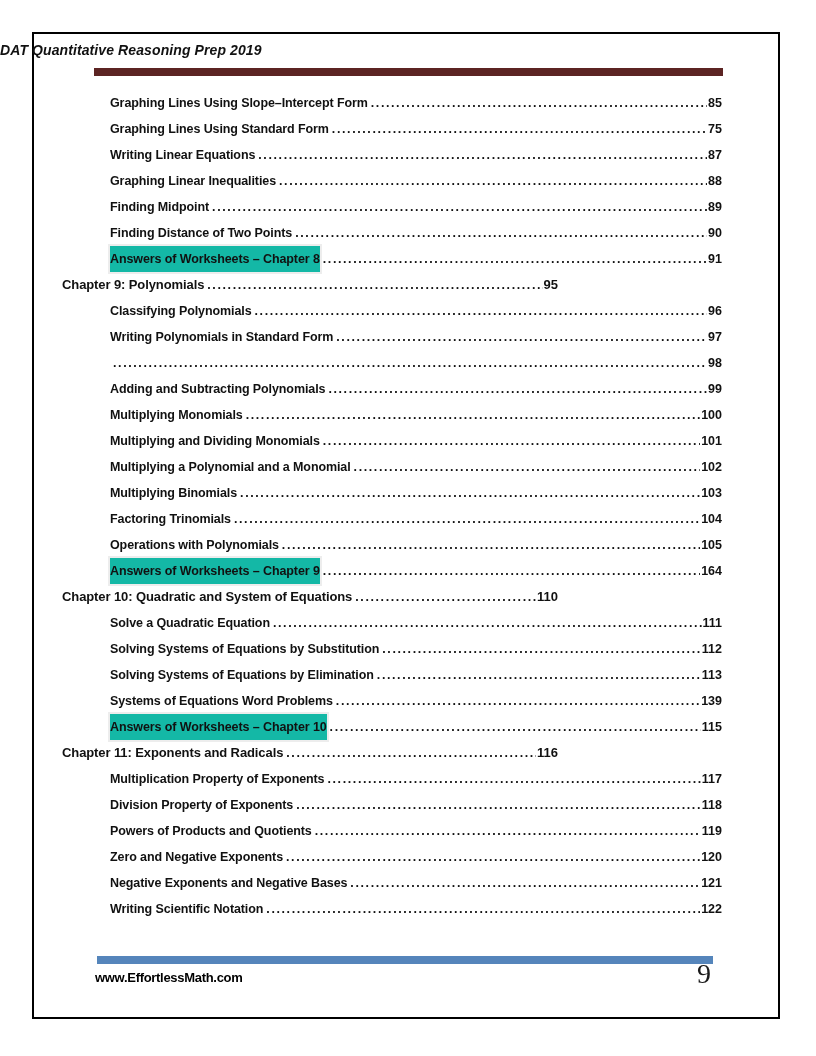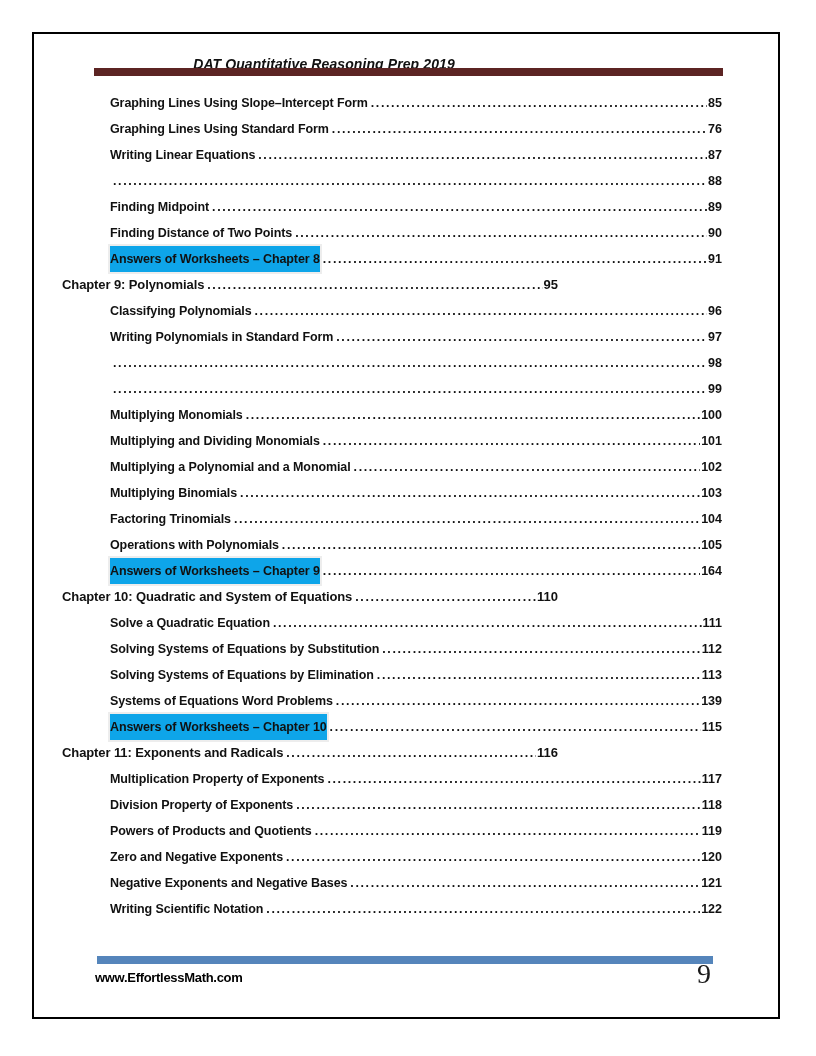--- a/index.html
+++ b/index.html
@@ -5,21 +5,21 @@
   html,body{margin:0;padding:0;background:#fff;}
   body{
     width:816px;height:1056px;position:relative;overflow:hidden;
     font-family:"Liberation Sans", sans-serif;color:#111;
   }
   .page-border{
     position:absolute;left:32px;top:32px;width:748px;height:987px;
     border:2px solid #000;box-sizing:border-box;
   }
   .header-title{
-    position:absolute;top:56px;left:0;width:648px;text-align:center;
+    position:absolute;top:42px;left:0;width:648px;
     font-size:14px;font-weight:bold;font-style:italic;letter-spacing:0.1px;
   }
   .header-rule{
     position:absolute;left:94px;top:68px;width:629px;height:8px;
     background:#5c2423;
   }
   .toc{
     position:absolute;top:90px;left:0;width:816px;
   }
   .row{
@@ -27,21 +27,21 @@
     font-weight:bold;white-space:nowrap;
   }
   .row.sub{margin-left:110px;width:612px;font-size:12.5px;}
   .row.chapter{margin-left:62px;width:496px;font-size:13px;}
   .row .label{flex:0 0 auto;letter-spacing:-0.1px;}
   .row .leader{
     flex:1 1 auto;min-width:0;overflow:hidden;white-space:nowrap;
     letter-spacing:1.6px;margin:0 1px 0 3px;font-size:12.5px;
   }
   .row .pagenum{flex:0 0 auto;}
-  .row.shaded .label{background:#0ea5e9;box-shadow:0 0 0 2px #ededed;}
+  .row.shaded .label{background:#14b8a6;box-shadow:0 0 0 2px #ededed;}
   .footer-rule{
     position:absolute;left:97px;top:956px;width:616px;height:8px;
     background:#5585bb;
   }
   .footer-site{
     position:absolute;left:95px;top:970px;
     font-size:13px;font-weight:bold;letter-spacing:-0.3px;color:#000;
   }
   .footer-page{
     position:absolute;left:676px;top:958px;width:56px;text-align:center;
@@ -59,28 +59,29 @@
 
 <div class="toc" id="toc">
     <div class="row sub">
       <span class="label">Graphing Lines Using Slope–Intercept Form</span>
       <span class="leader">................................................................................................................................................................</span>
       <span class="pagenum">85</span>
     </div>
     <div class="row sub">
       <span class="label">Graphing Lines Using Standard Form</span>
       <span class="leader">................................................................................................................................................................</span>
-      <span class="pagenum">76</span>
+      <span class="pagenum">75</span>
     </div>
     <div class="row sub">
       <span class="label">Writing Linear Equations</span>
       <span class="leader">................................................................................................................................................................</span>
       <span class="pagenum">87</span>
     </div>
     <div class="row sub">
+      <span class="label">Graphing Linear Inequalities</span>
       <span class="leader">................................................................................................................................................................</span>
       <span class="pagenum">88</span>
     </div>
     <div class="row sub">
       <span class="label">Finding Midpoint</span>
       <span class="leader">................................................................................................................................................................</span>
       <span class="pagenum">89</span>
     </div>
     <div class="row sub">
       <span class="label">Finding Distance of Two Points</span>
@@ -105,20 +106,21 @@
     <div class="row sub">
       <span class="label">Writing Polynomials in Standard Form</span>
       <span class="leader">................................................................................................................................................................</span>
       <span class="pagenum">97</span>
     </div>
     <div class="row sub">
       <span class="leader">................................................................................................................................................................</span>
       <span class="pagenum">98</span>
     </div>
     <div class="row sub">
+      <span class="label">Adding and Subtracting Polynomials</span>
       <span class="leader">................................................................................................................................................................</span>
       <span class="pagenum">99</span>
     </div>
     <div class="row sub">
       <span class="label">Multiplying Monomials</span>
       <span class="leader">................................................................................................................................................................</span>
       <span class="pagenum">100</span>
     </div>
     <div class="row sub">
       <span class="label">Multiplying and Dividing Monomials</span>

